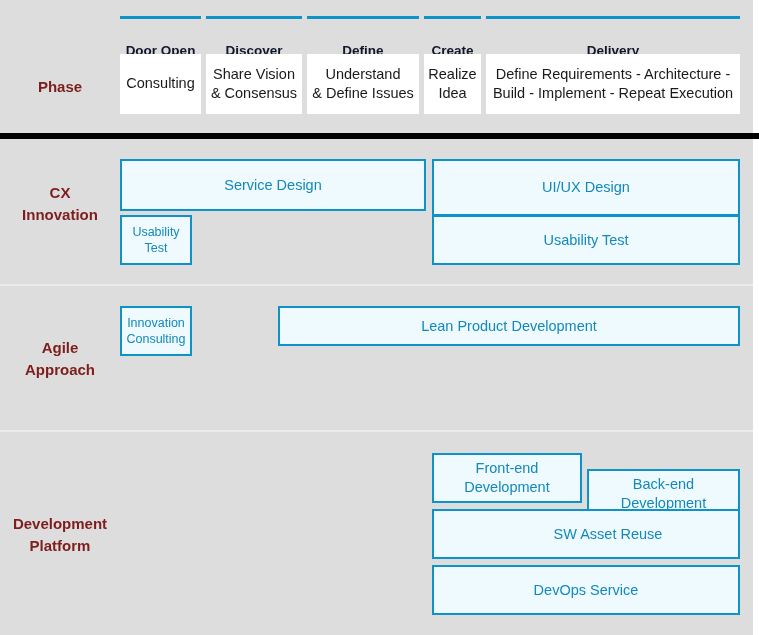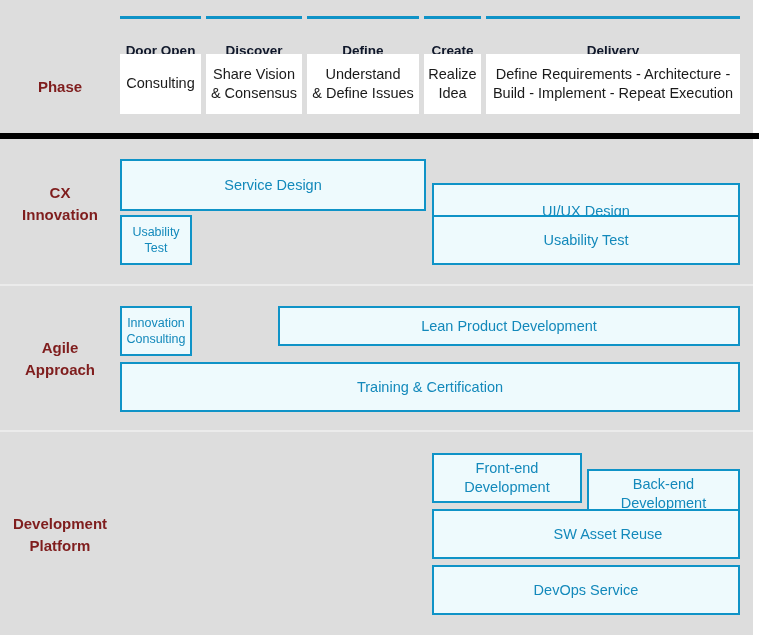--- a/index.html
+++ b/index.html
@@ -170,37 +170,36 @@
     </div>
   </div>
   <div class="phase-cell" style="left:486px; width:254px;">
     <div>
       <div>Define Requirements - Architecture -</div>
       <div>Build - Implement - Repeat Execution</div>
     </div>
   </div>
 
   <div class="cap-box" style="left:120px; top:159px; width:306px; height:52px;">Service Design</div>
-  <div class="cap-box" style="left:432px; top:159px; width:308px; height:57px;margin-top:24px;">UI/UX Design</div>
+  <div class="cap-box" style="left:432px; top:159px; width:308px; height:57px;">UI/UX Design</div>
   <div class="cap-box small" style="left:120px; top:215px; width:72px; height:50px;">
     <div>
       <div>Usability</div>
       <div>Test</div>
     </div>
   </div>
   <div class="cap-box" style="left:432px; top:215px; width:308px; height:50px;">Usability Test</div>
 
   <div class="cap-box small" style="left:120px; top:306px; width:72px; height:50px;">
     <div>
       <div>Innovation</div>
       <div>Consulting</div>
     </div>
   </div>
   <div class="cap-box" style="left:278px; top:306px; width:462px; height:40px;">Lean Product Development</div>
-  <div class="cap-box" style="left:120px; top:362px; width:620px; height:50px;">Training &amp; Certification</div>
 
   <div class="cap-box" style="left:432px; top:453px; width:150px; height:50px;">
     <div>
       <div>Front-end</div>
       <div>Development</div>
     </div>
   </div>
   <div class="cap-box" style="left:587px; top:469px; width:153px; height:50px;">
     <div>
       <div>Back-end</div>

